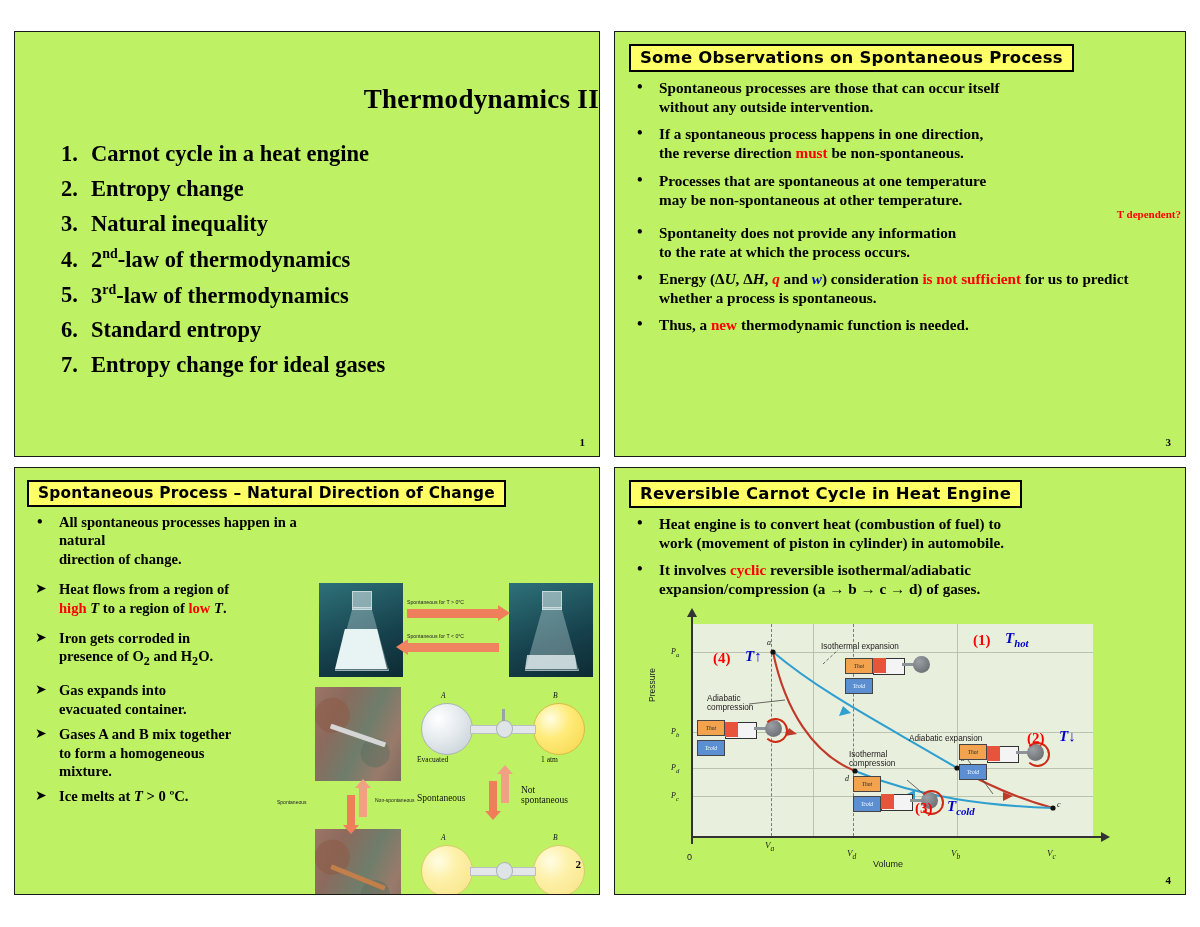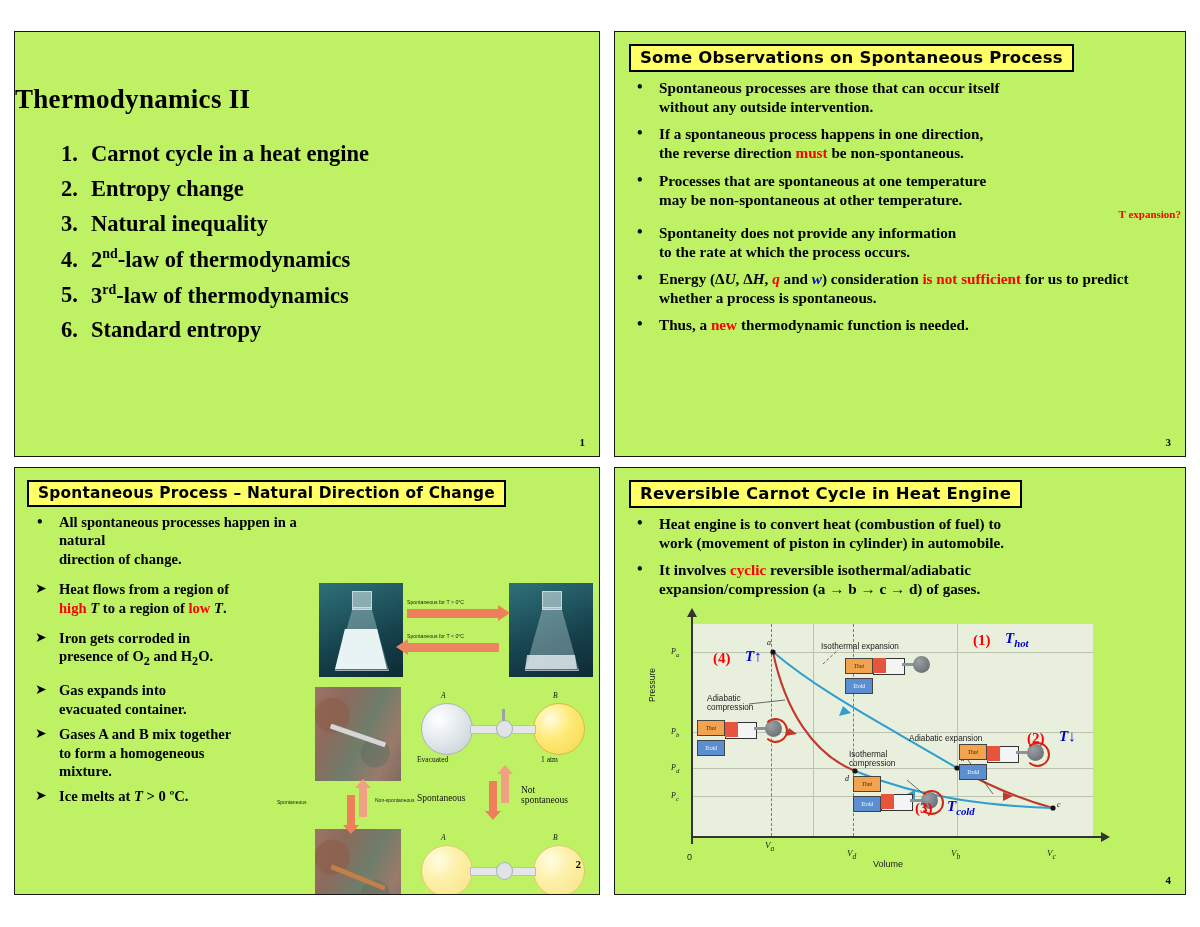--- a/index.html
+++ b/index.html
@@ -11,21 +11,21 @@
   .slide{position:absolute;background:#bef264;border:1.5px solid #1a1a1a;box-sizing:border-box;overflow:hidden;}
   #slide1{left:0;top:0;width:586px;height:426px;}
   #slide3{left:600px;top:0;width:572px;height:426px;}
   #slide2{left:0;top:436px;width:586px;height:428px;}
   #slide4{left:600px;top:436px;width:572px;height:428px;}
 
   .slide-no{position:absolute;right:14px;bottom:8px;font-family:"Liberation Serif",serif;
             font-weight:bold;font-size:11px;color:#000;}
 
   
-  .big-title{text-align:left;font-size:27px;font-weight:bold;margin-top:52px;letter-spacing:.3px;}
+  .big-title{text-align:right;font-size:27px;font-weight:bold;margin-top:52px;letter-spacing:.3px;}
   ol.toc{list-style:none;margin:26px 0 0 0;padding:0 0 0 46px;}
   ol.toc li{font-size:22.5px;font-weight:bold;margin-bottom:9px;white-space:nowrap;}
   ol.toc li .num{display:inline-block;width:30px;}
   sup{font-size:.62em;vertical-align:super;}
 
   
   .banner{display:inline-block;background:#ffff66;border:2.5px solid #000;
           padding:2px 9px 3px 9px;margin:12px 0 4px 14px;
           font-family:"DejaVu Sans",sans-serif;font-weight:bold;font-size:16.5px;
           letter-spacing:.2px;color:#000;}
@@ -158,34 +158,35 @@
 
   <div class="slide" id="slide1">
     <div class="big-title">Thermodynamics  II</div>
     <ol class="toc">
       <li><span class="num">1.</span><span>Carnot cycle in a heat engine</span></li>
       <li><span class="num">2.</span><span>Entropy change</span></li>
       <li><span class="num">3.</span><span>Natural inequality</span></li>
       <li><span class="num">4.</span><span>2</span><sup>nd</sup><span>-law of thermodynamics</span></li>
       <li><span class="num">5.</span><span>3</span><sup>rd</sup><span>-law of thermodynamics</span></li>
       <li><span class="num">6.</span><span>Standard entropy</span></li>
+      <li><span class="num">7.</span><span>Entropy change for ideal gases</span></li>
     </ol>
     <div class="slide-no">1</div>
   </div>
 
   <div class="slide" id="slide3">
     <div class="banner">Some Observations on Spontaneous Process</div>
     <ul class="blist">
       <li><span class="bul">•</span>
         Spontaneous processes are those that can occur itself<br>without any outside intervention.</li>
       <li><span class="bul">•</span>
         If a spontaneous process happens in one direction,<br>the reverse direction <span class="red">must</span> be non-spontaneous.</li>
       <li style="margin-bottom:14px;"><span class="bul">•</span>
         Processes that are spontaneous at one temperature<br>may be non-spontaneous at other temperature.
-        <span class="tnote" style="right:-6px;bottom:-13px;">T expansion?</span></li>
+        <span class="tnote" style="right:-6px;bottom:-13px;">T dependent?</span></li>
       <li><span class="bul">•</span>
         Spontaneity does not provide any information<br>to the rate at which the process occurs.</li>
       <li><span class="bul">•</span>
         Energy (Δ<span class="ital">U</span>, Δ<span class="ital">H</span>, <span class="red ital">q</span> and <span class="blue ital">w</span>) consideration <span class="red">is not sufficient</span> for us to predict whether a process is spontaneous.</li>
       <li><span class="bul">•</span>
         Thus, a <span class="red">new</span> thermodynamic function is needed.</li>
     </ul>
     <div class="slide-no">3</div>
   </div>
 

